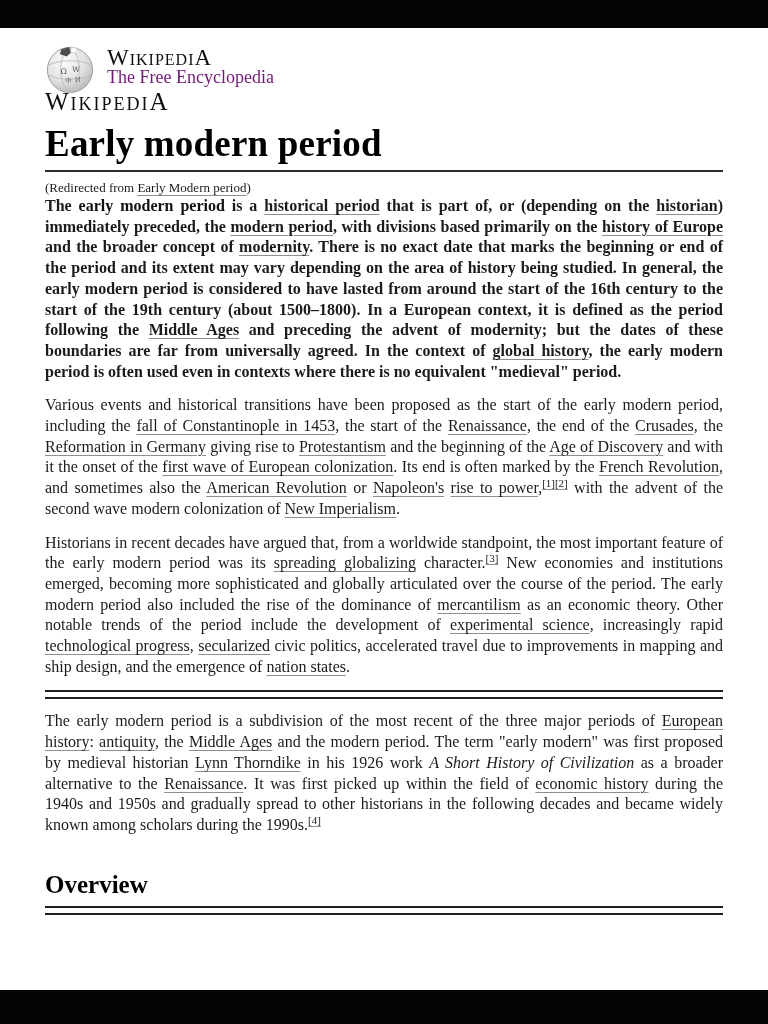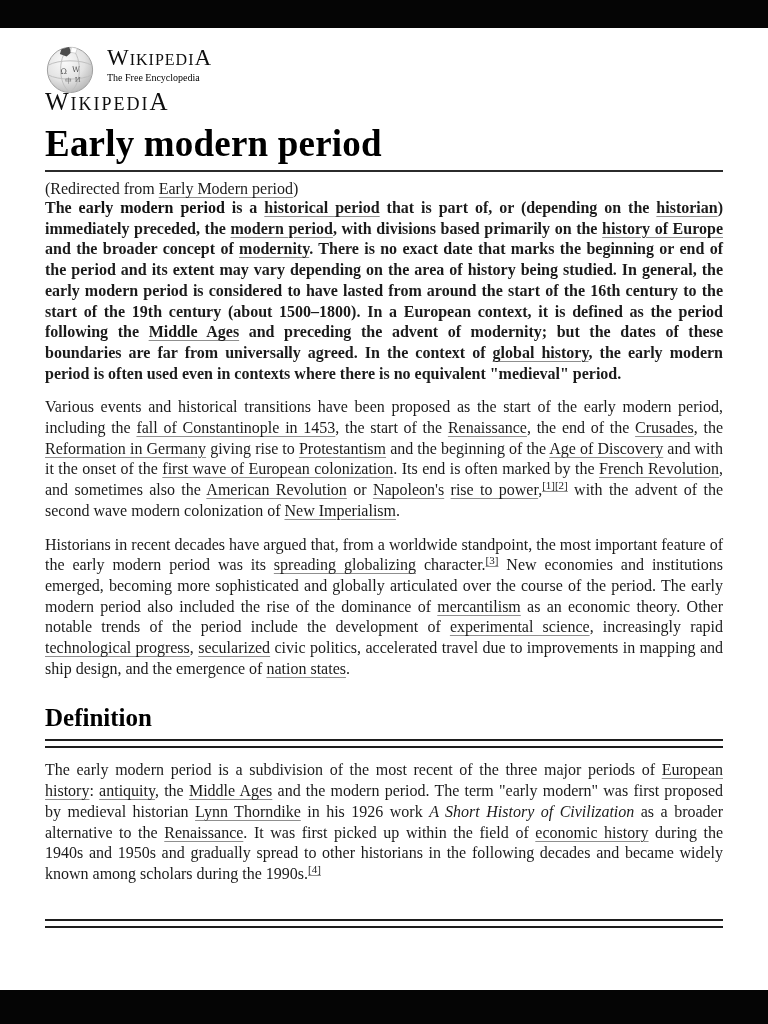--- a/index.html
+++ b/index.html
@@ -21,34 +21,34 @@
   .page { padding: 44px 45px 0 45px; }
 
   
   .logo-row { display: flex; align-items: flex-start; }
   .globe { width: 50px; height: 50px; flex: 0 0 auto; }
   .wordmark-block { margin-left: 12px; padding-top: 2px; }
   .wordmark {
     font-variant: small-caps;
     font-size: 23px; letter-spacing: 1px; color: #0e0e0e; line-height: 24px;
   }
-  .tagline { font-size: 10px; color: #000000; line-height: 15px; }
+  .tagline { font-size: 18px; color: #701a75; line-height: 15px; }
   .site-link {
     font-variant: small-caps;
     font-size: 25px; letter-spacing: 2px; color: #0e0e0e;
     line-height: 26px; margin-top: -5px;
   }
 
   
   h1.article-title {
     font-size: 37px; font-weight: bold; color: #000;
     margin: 8px 0 0 0; line-height: 42px; letter-spacing: 0.2px;
   }
   .title-rule { height: 2px; background: #2b2b2b; margin-top: 5px; border: 0; }
-  .redirect-note { font-size: 16px; color: #1b1b1b; }
+  .redirect-note { font-size: 13px; color: #1b1b1b; }
 
   p.body-par {
     font-size: 16px; line-height: 20.7px;
     text-align: justify; margin: 0 0 13px 0;
   }
   .lead { margin-top: 23px; font-weight: bold; }
 
   .lk {
     text-decoration: underline;
     text-decoration-color: #8f8f8f;
@@ -114,24 +114,24 @@
   <h1 class="article-title">Early modern period</h1>
   <hr class="title-rule">
 
   <div class="redirect-note"><span>(Redirected from </span><span class="lk">Early Modern period</span><span>)</span></div>
 
   <p class="body-par lead"><span>The </span><b>early modern period</b><span> is a </span><span class="lk">historical period</span><span> that is part of, or (depending on the </span><span class="lk">historian</span><span>) immediately preceded, the </span><span class="lk">modern period</span><span>, with divisions based primarily on the </span><span class="lk">history of Europe</span><span> and the broader concept of </span><span class="lk">modernity</span><span>. There is no exact date that marks the beginning or end of the period and its extent may vary depending on the area of history being studied. In general, the early modern period is considered to have lasted from around the start of the 16th century to the start of the 19th century (about 1500–1800). In a European context, it is defined as the period following the </span><span class="lk">Middle Ages</span><span> and preceding the advent of modernity; but the dates of these boundaries are far from universally agreed. In the context of </span><span class="lk">global history</span><span>, the early modern period is often used even in contexts where there is no equivalent "medieval" period.</span></p>
   <p class="body-par"><span>Various events and historical transitions have been proposed as the start of the early modern period, including the </span><span class="lk">fall of Constantinople in 1453</span><span>, the start of the </span><span class="lk">Renaissance</span><span>, the end of the </span><span class="lk">Crusades</span><span>, the </span><span class="lk">Reformation in Germany</span><span> giving rise to </span><span class="lk">Protestantism</span><span> and the beginning of the </span><span class="lk">Age of Discovery</span><span> and with it the onset of the </span><span class="lk">first wave of European colonization</span><span>. Its end is often marked by the </span><span class="lk">French Revolution</span><span>, and sometimes also the </span><span class="lk">American Revolution</span><span> or </span><span class="lk">Napoleon's</span><span> </span><span class="lk">rise to power</span><span>,</span><sup class="lk">[1]</sup><sup class="lk">[2]</sup><span> with the advent of the second wave modern colonization of </span><span class="lk">New Imperialism</span><span>.</span></p>
   <p class="body-par"><span>Historians in recent decades have argued that, from a worldwide standpoint, the most important feature of the early modern period was its </span><span class="lk">spreading globalizing</span><span> character.</span><sup class="lk">[3]</sup><span> New economies and institutions emerged, becoming more sophisticated and globally articulated over the course of the period. The early modern period also included the rise of the dominance of </span><span class="lk">mercantilism</span><span> as an economic theory. Other notable trends of the period include the development of </span><span class="lk">experimental science</span><span>, increasingly rapid </span><span class="lk">technological progress</span><span>, </span><span class="lk">secularized</span><span> civic politics, accelerated travel due to improvements in mapping and ship design, and the emergence of </span><span class="lk">nation states</span><span>.</span></p>
 
   <section class="sec-def">
-    <h2 class="section-heading">Definition</h2>
     <div class="dbl-rule"></div>
     <p class="body-par"><span>The early modern period is a subdivision of the most recent of the three major periods of </span><span class="lk">European history</span><span>: </span><span class="lk">antiquity</span><span>, the </span><span class="lk">Middle Ages</span><span> and the modern period. The term "early modern" was first proposed by medieval historian </span><span class="lk">Lynn Thorndike</span><span> in his 1926 work </span><i>A Short History of Civilization</i><span> as a broader alternative to the </span><span class="lk">Renaissance</span><span>. It was first picked up within the field of </span><span class="lk">economic history</span><span> during the 1940s and 1950s and gradually spread to other historians in the following decades and became widely known among scholars during the 1990s.</span><sup class="lk">[4]</sup></p>
   </section>
 
   <section class="sec-overview">
+    <h2 class="section-heading">Overview</h2>
     <div class="dbl-rule"></div>
   </section>
 
 </div>
 
 <div class="viewer-bar bottom"></div>
 
 </body></html>

